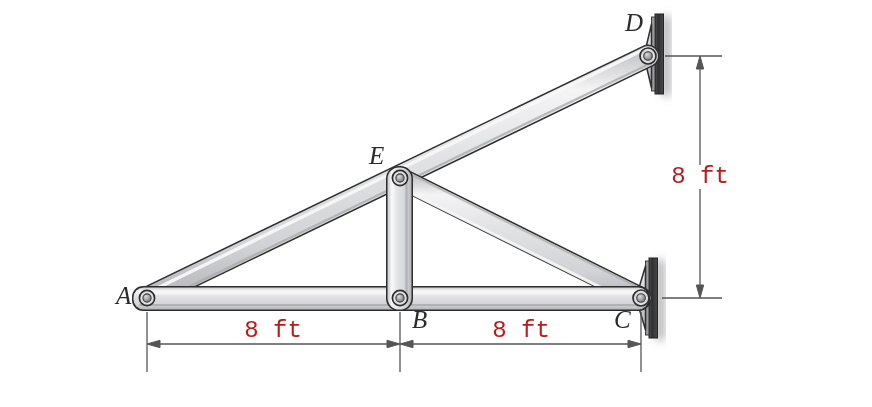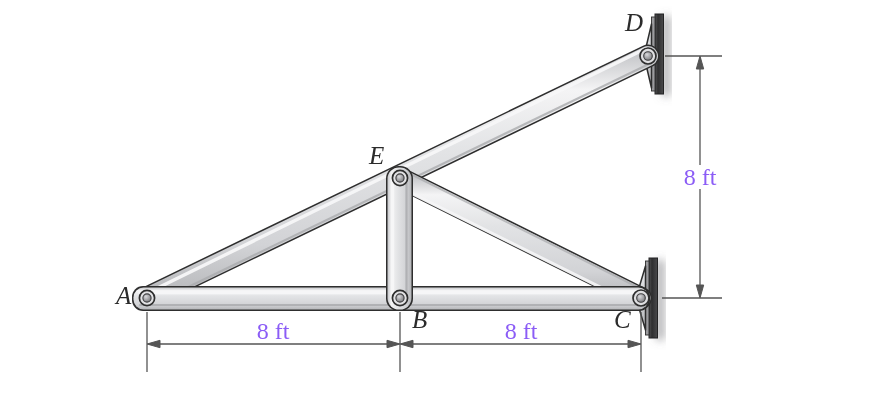--- a/index.html
+++ b/index.html
@@ -33,24 +33,24 @@
     font-family: "Liberation Serif", "DejaVu Serif", serif;
     font-style: italic;
     font-size: 25px;
     color: #2b2b2b;
     line-height: 1;
     white-space: nowrap;
     user-select: none;
   }
   .dim-label {
     position: absolute;
-    font-family: Liberation Serif, serif;
+    font-family: Liberation Mono, monospace;
     font-style: normal;
     font-size: 24px;
-    color: #8b5cf6;
+    color: #b91c1c;
     line-height: 1;
     white-space: nowrap;
     background: #ffffff;
     padding: 0 5px;
     user-select: none;
   }
 </style>
 </head>
 <body>
 

